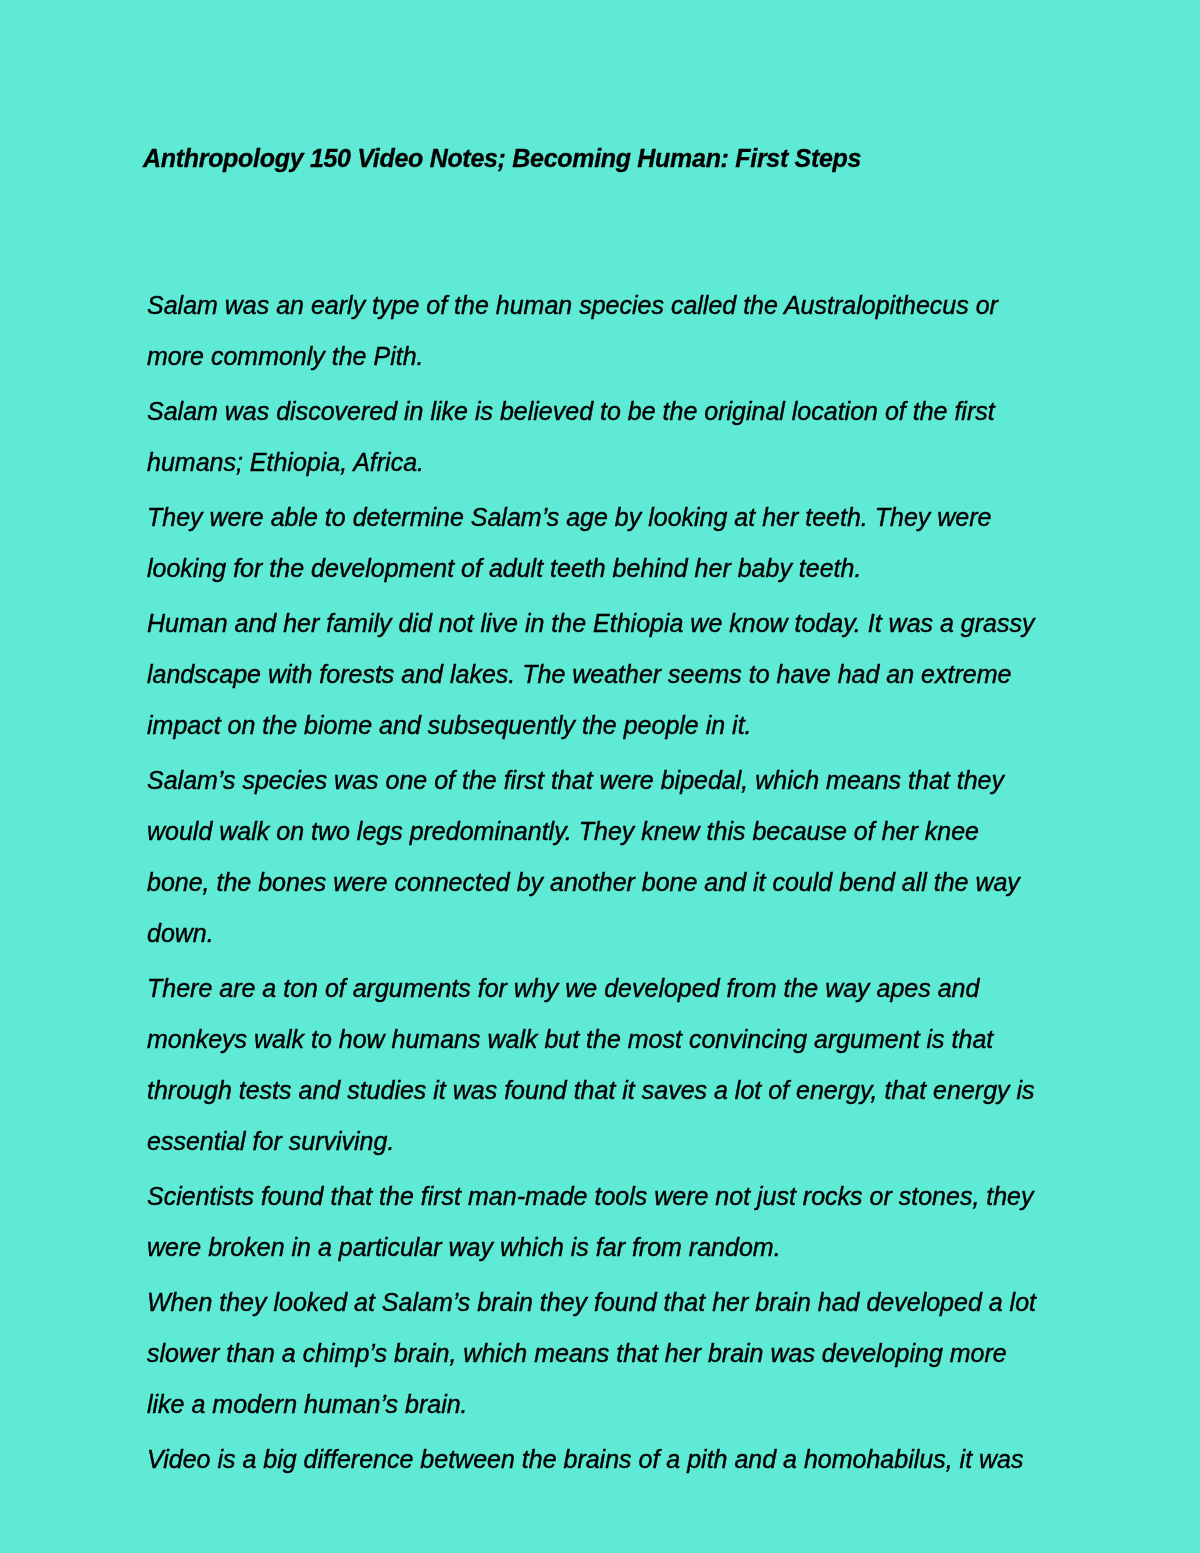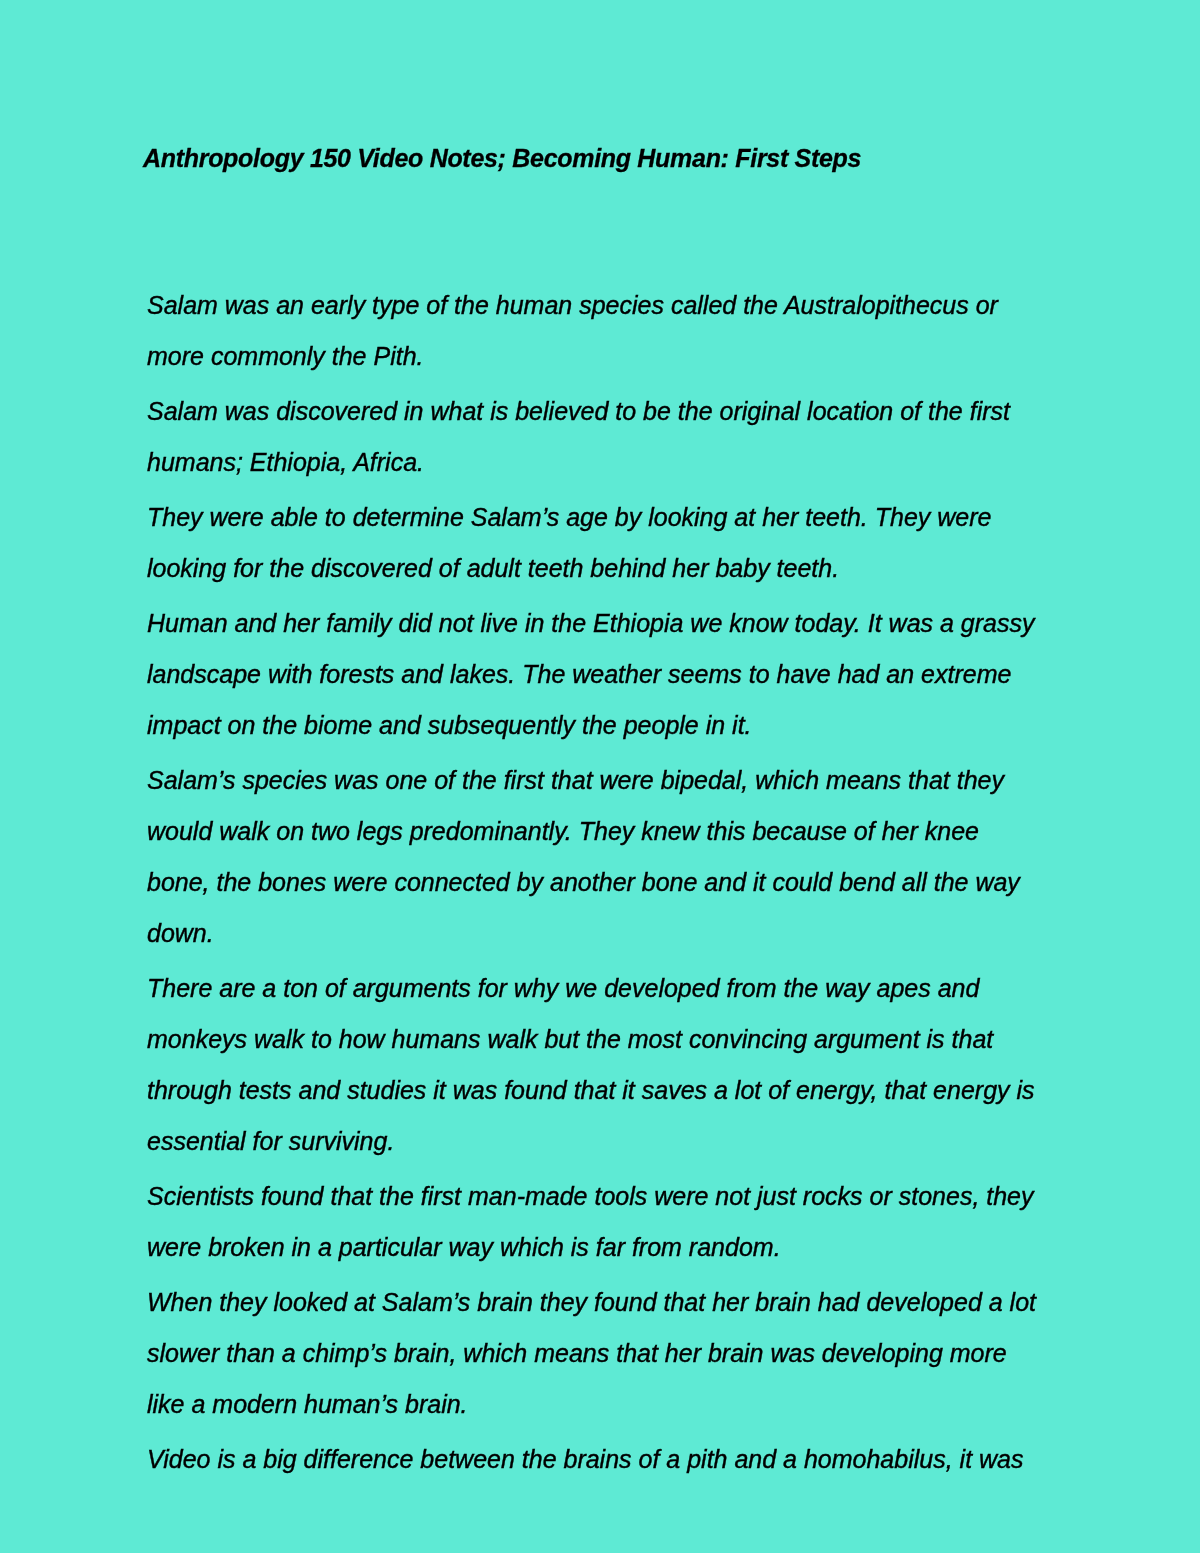--- a/index.html
+++ b/index.html
@@ -46,24 +46,24 @@
 </style>
 </head>
 <body>
 
 <div class="page">
   <div class="content">
     <h1 class="doc-title">Anthropology 150 Video Notes; Becoming Human: First Steps</h1>
     <div class="doc-body">
       <p class="para">Salam was an early type of the human species called the Australopithecus or
 more commonly the Pith.</p>
-      <p class="para">Salam was discovered in what is believed to be the original location of the first
+      <p class="para">Salam was discovered in like is believed to be the original location of the first
 humans; Ethiopia, Africa.</p>
       <p class="para">They were able to determine Salam’s age by looking at her teeth. They were
-looking for the discovered of adult teeth behind her baby teeth.</p>
+looking for the development of adult teeth behind her baby teeth.</p>
       <p class="para">Human and her family did not live in the Ethiopia we know today. It was a grassy
 landscape with forests and lakes. The weather seems to have had an extreme
 impact on the biome and subsequently the people in it.</p>
       <p class="para">Salam’s species was one of the first that were bipedal, which means that they
 would walk on two legs predominantly. They knew this because of her knee
 bone, the bones were connected by another bone and it could bend all the way
 down.</p>
       <p class="para">There are a ton of arguments for why we developed from the way apes and
 monkeys walk to how humans walk but the most convincing argument is that
 through tests and studies it was found that it saves a lot of energy, that energy is

